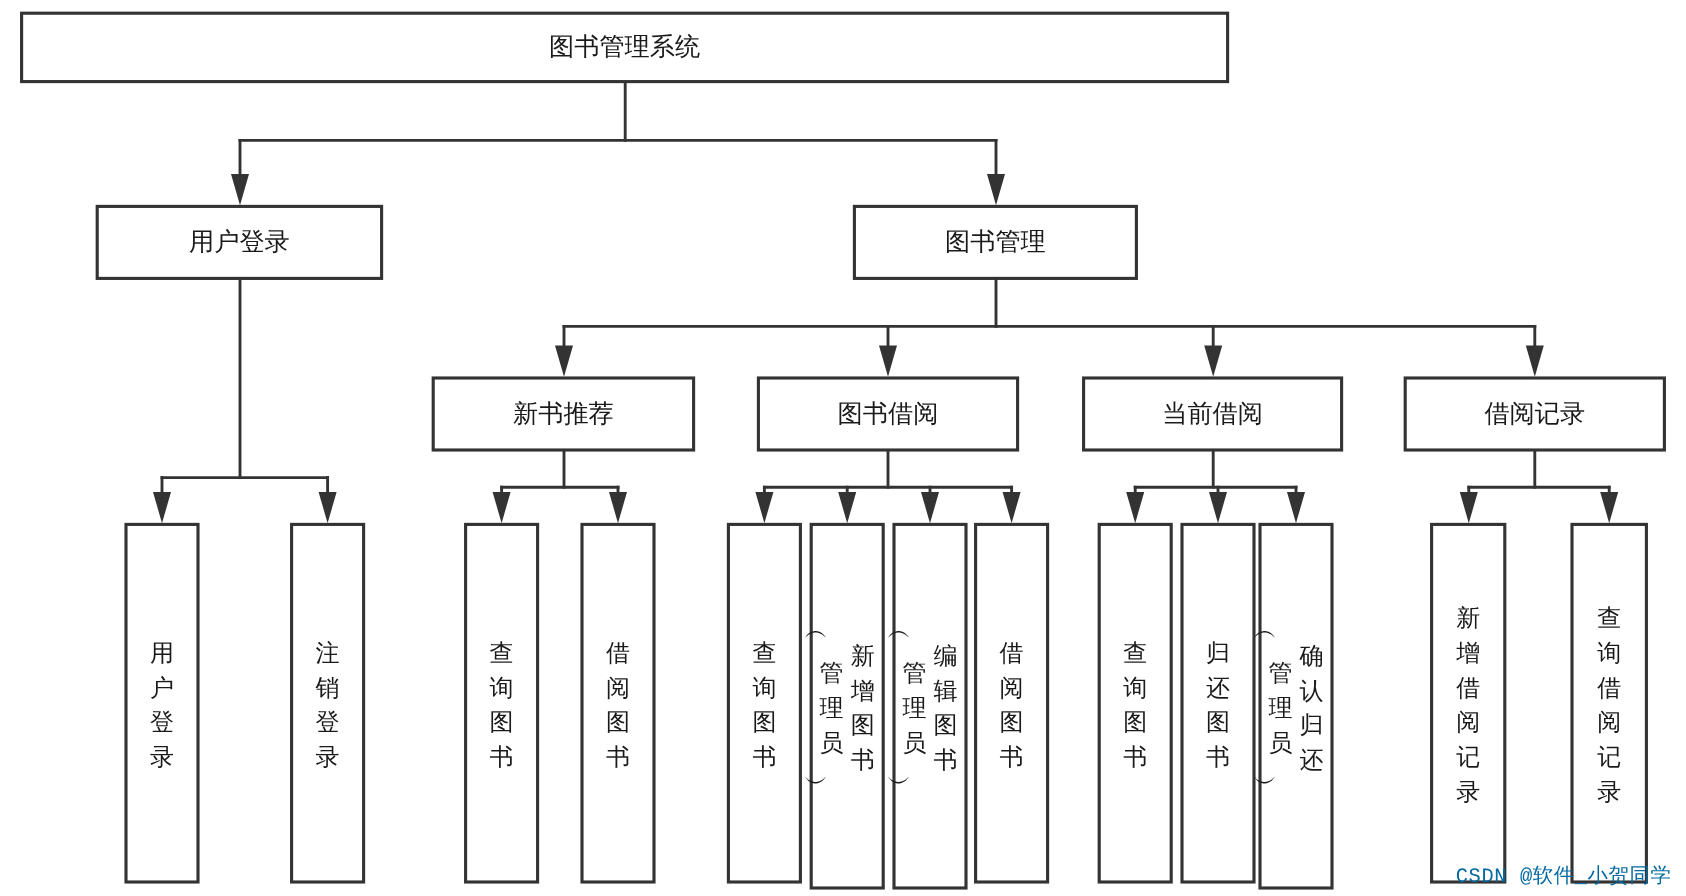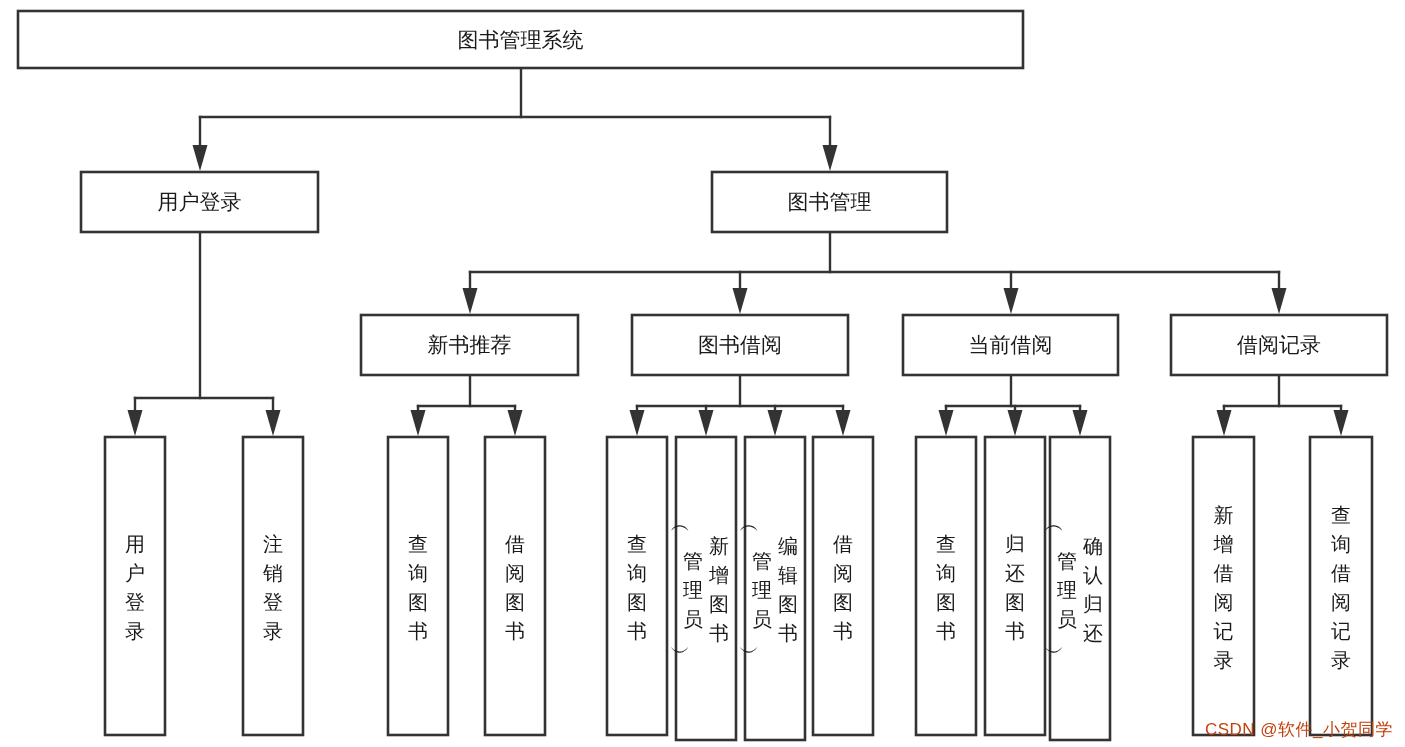--- a/index.html
+++ b/index.html
@@ -53,23 +53,23 @@
   .node-label-vertical {
     fill: #1a1a1a;
     font-family: "DejaVu Sans", "Liberation Sans", sans-serif;
     font-size: 20px;
     text-anchor: middle;
   }
   .watermark {
     position: absolute;
     right: 12px;
     bottom: 6px;
-    font-family: Liberation Sans, sans-serif;
+    font-family: Liberation Mono, monospace;
     font-size: 17px;
-    color: #c2410c;
+    color: #0369a1;
     letter-spacing: 0.5px;
     white-space: nowrap;
     pointer-events: none;
   }
 </style>
 </head>
 <body>
 
 <div id="diagram-root">
   <svg id="tree-svg" viewBox="0 0 1405 747">

